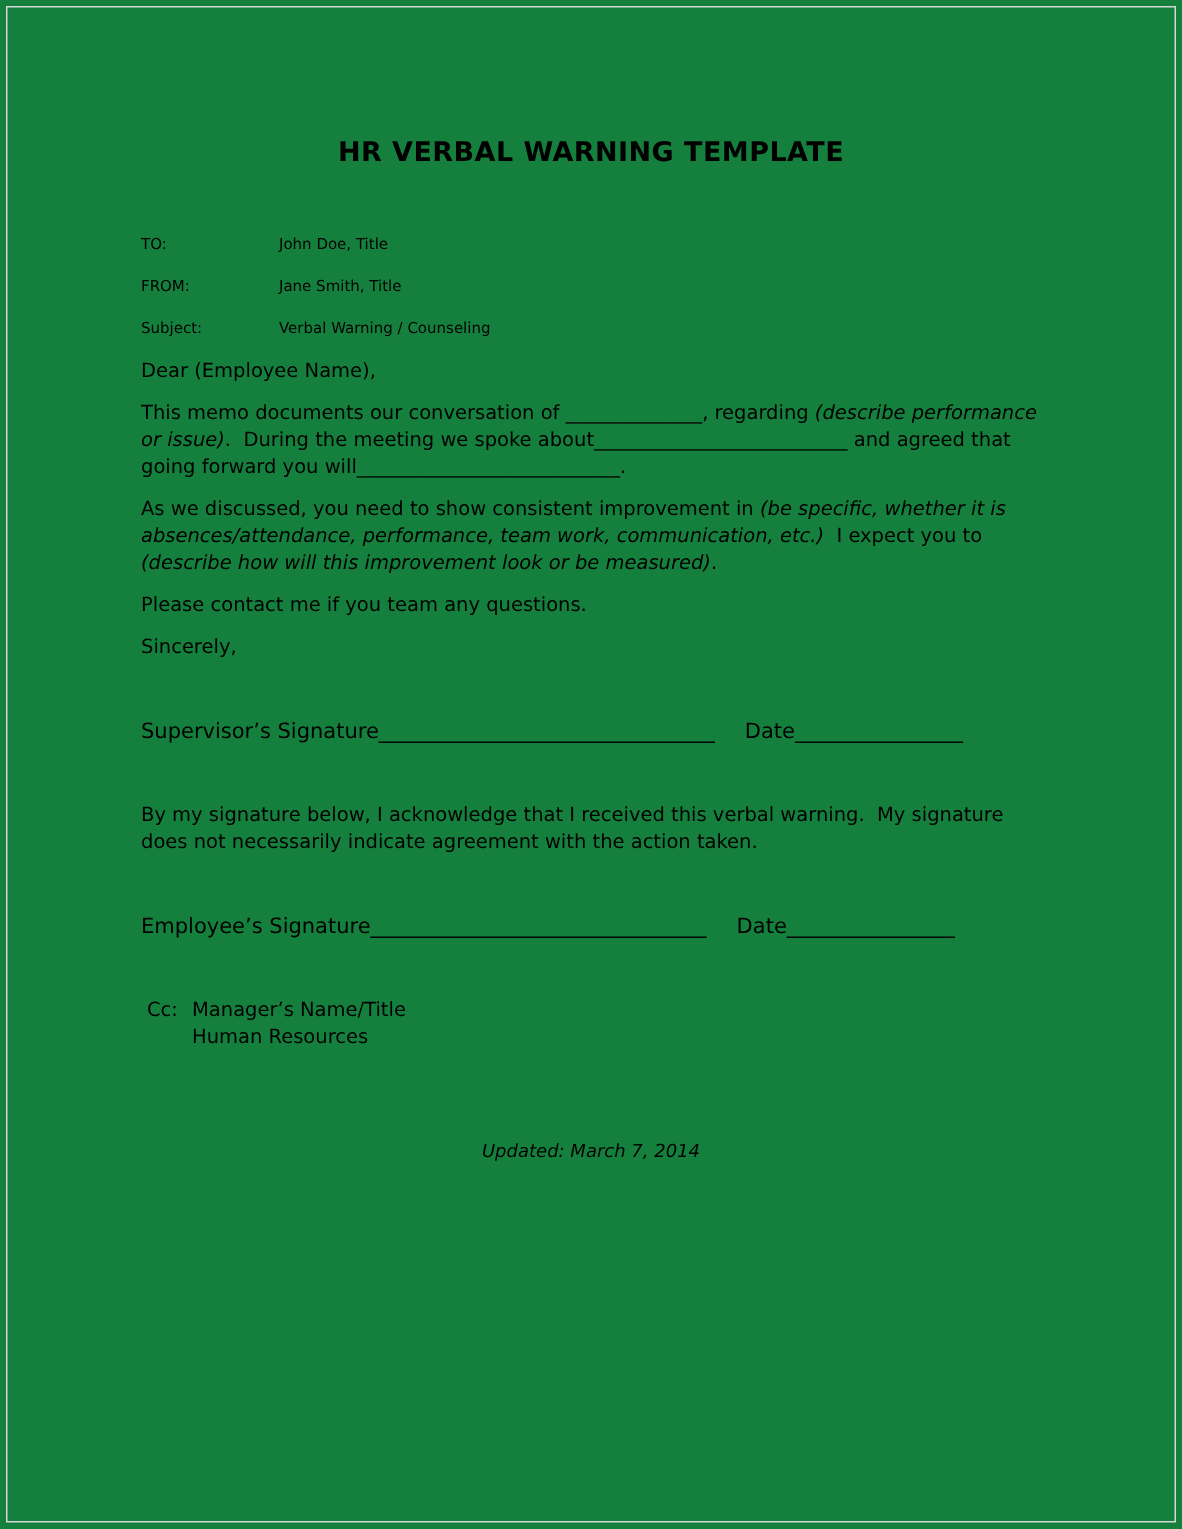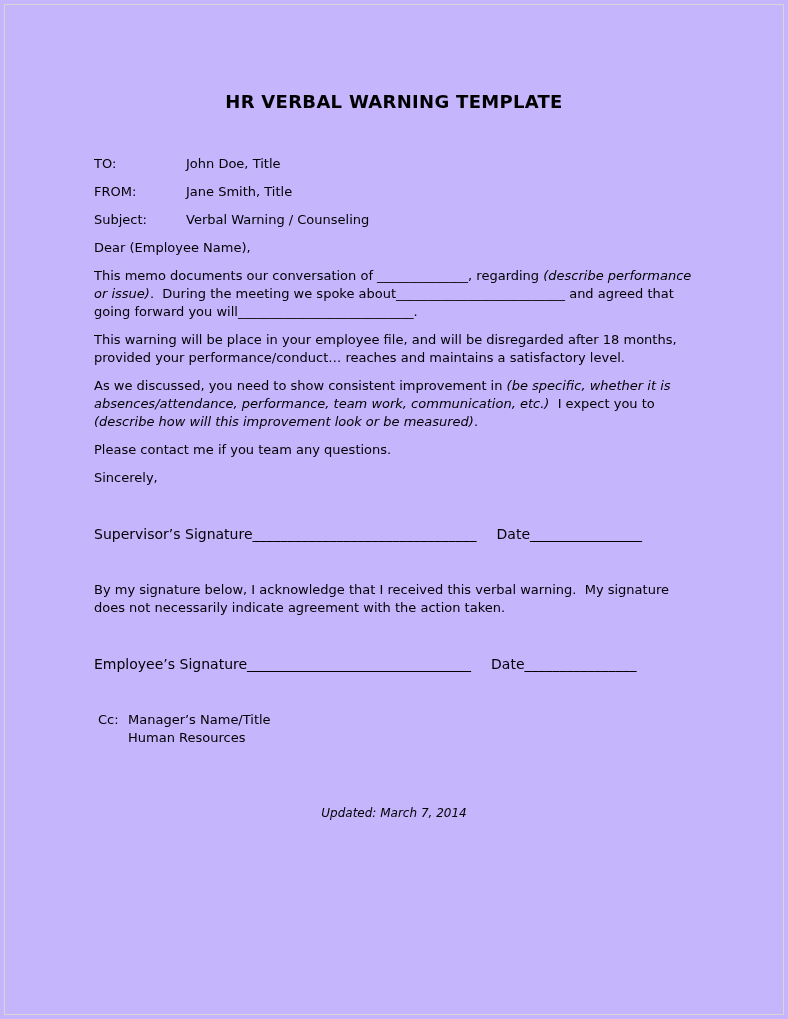--- a/index.html
+++ b/index.html
@@ -5,21 +5,21 @@
   html, body {
     margin: 0;
     padding: 0;
     background: #ffffff;
   }
   .sheet {
     width: 788px;
     height: 1019px;
     box-sizing: border-box;
     padding: 4px;
-    background: #c4b5fd;
+    background: #15803d;
     color: #000000;
     font-family: "DejaVu Sans", "Liberation Sans", sans-serif;
   }
   .frame {
     width: 100%;
     height: 100%;
     box-sizing: border-box;
     border: 1px solid #d6d6d6;
     padding: 86px 89px 0 89px;
     overflow: hidden;
@@ -33,21 +33,21 @@
     letter-spacing: 0.3px;
   }
   .letterhead {
     margin: 0 0 39px 0;
     font-size: 14px;
     line-height: 17px;
     font-weight: bold;
     font-style: italic;
   }
   .memo-row {
-    font-size: 13px;
+    font-size: 10px;
     line-height: 18px;
     margin: 0 0 10px 0;
   }
   .memo-label {
     display: inline-block;
     width: 92px;
   }
   .body-text {
     margin: 0 0 10px 0;
     font-size: 13px;
@@ -91,21 +91,20 @@
     <div class="memo-row"><span class="memo-label">TO:</span><span>John Doe, Title</span></div>
 
     <div class="memo-row"><span class="memo-label">FROM:</span><span>Jane Smith, Title</span></div>
 
     <div class="memo-row"><span class="memo-label">Subject:</span><span>Verbal Warning / Counseling</span></div>
 
     <p class="body-text">Dear (Employee Name),</p>
 
     <p class="body-text pre"><span>This memo documents our conversation of ______________, regarding </span><em>(describe performance or issue)</em><span>.  During the meeting we spoke about__________________________ and agreed that going forward you will___________________________.</span></p>
 
-    <p class="body-text">This warning will be place in your employee file, and will be disregarded after 18 months, provided your performance/conduct… reaches and maintains a satisfactory level.</p>
 
     <p class="body-text pre"><span>As we discussed, you need to show consistent improvement in </span><em>(be specific, whether it is absences/attendance, performance, team work, communication, etc.)</em><span>  I expect you to </span><em>(describe how will this improvement look or be measured)</em><span>.</span></p>
 
 
     <p class="body-text">Please contact me if you team any questions.</p>
 
     <p class="body-text gap-lg">Sincerely,</p>
 
     <p class="sig-row"><span>Supervisor’s Signature</span><span>________________________________</span><span class="sig-spacer"></span><span>Date</span><span>________________</span></p>
 

